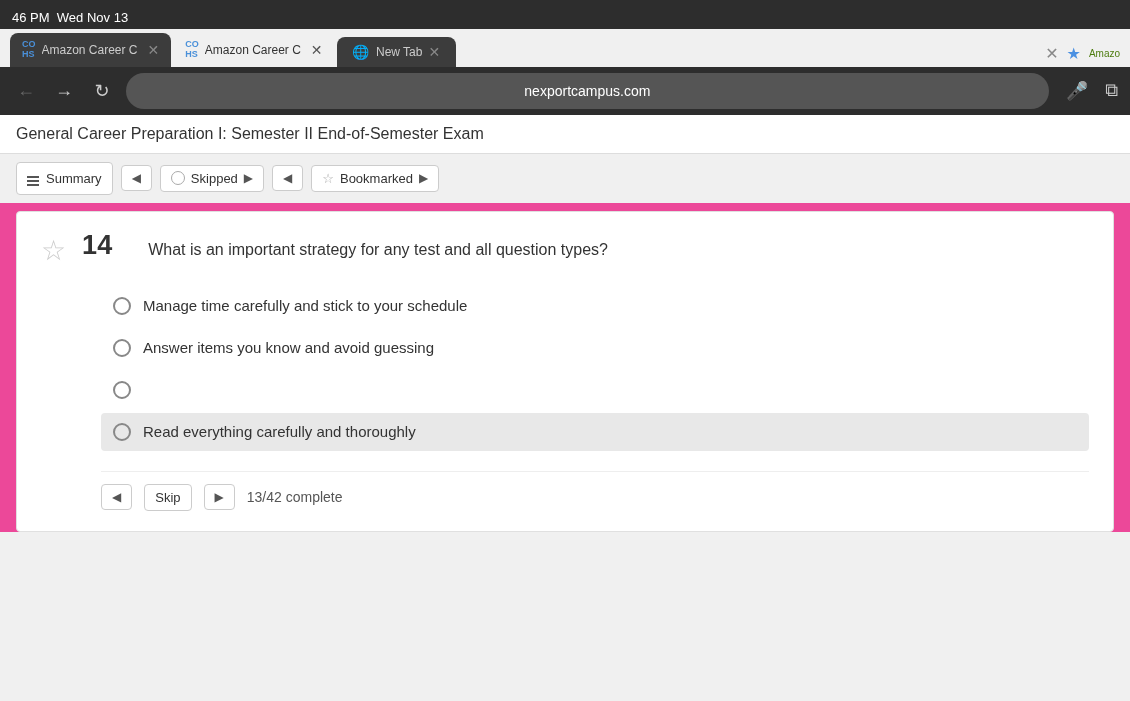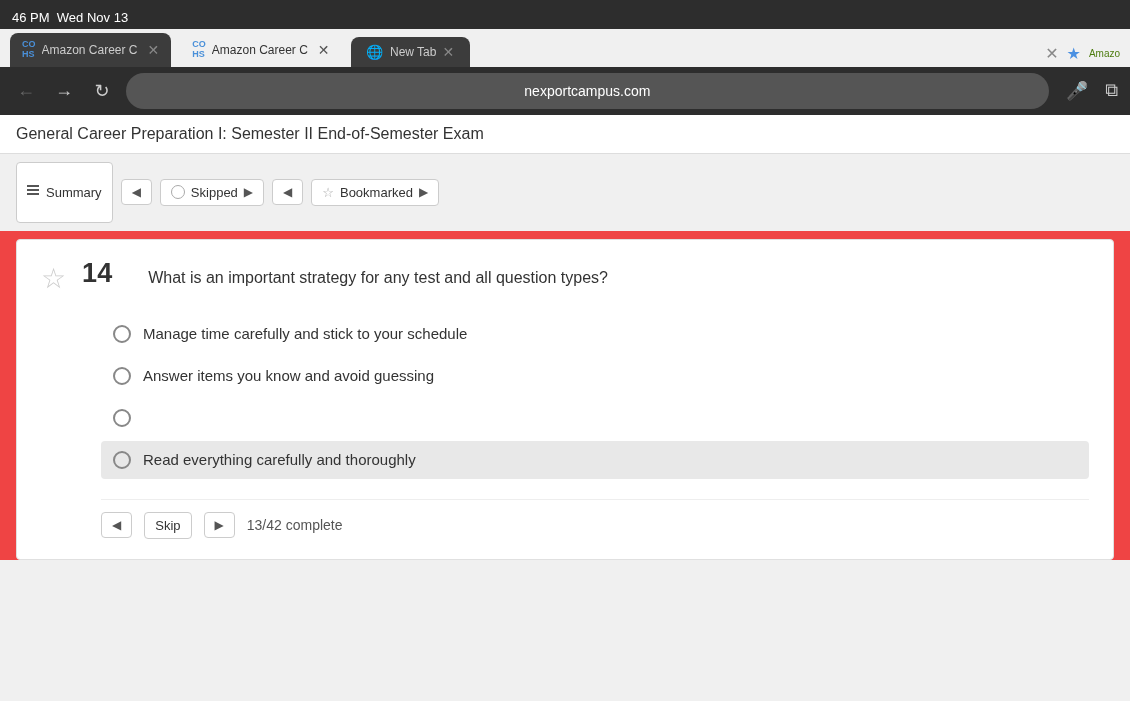--- a/index.html
+++ b/index.html
@@ -17,21 +17,21 @@
       color: white;
       font-size: 13px;
       margin-right: auto;
       padding: 4px 0;
     }
 
     .tab-bar {
       display: flex;
       align-items: flex-end;
       padding: 0 10px;
-      gap: 9px;
+      gap: 2px;
       margin-top: 4px;
     }
 
     .tab {
       background: #3c3c3c;
       color: #ccc;
       font-size: 12px;
       padding: 7px 12px;
       border-radius: 8px 8px 0 0;
       display: flex;
@@ -149,21 +149,21 @@
 
     .tab-icon-right {
       color: #ccc;
       font-size: 18px;
       cursor: pointer;
       margin-left: 6px;
     }
 
     
     .page-content {
-      background: #ef4444;
+      background: #ec4899;
       width: 100%;
     }
 
     .page-header {
       background: white;
       border-bottom: 1px solid #ddd;
       padding: 10px 16px;
     }
 
     .page-title {
@@ -178,25 +178,25 @@
       display: flex;
       align-items: center;
       gap: 8px;
       background: #f0f0f0;
     }
 
     .btn-summary {
       background: white;
       border: 1px solid #ccc;
       border-radius: 4px;
-      padding: 22px 10px;
+      padding: 8px 10px;
       font-size: 13px;
       cursor: pointer;
       display: flex;
-      align-items: flex-start;
+      align-items: flex-end;
       gap: 5px;
       color: #333;
     }
 
     .btn-nav-group {
       background: white;
       border: 1px solid #ccc;
       border-radius: 4px;
       padding: 5px 10px;
       font-size: 13px;

